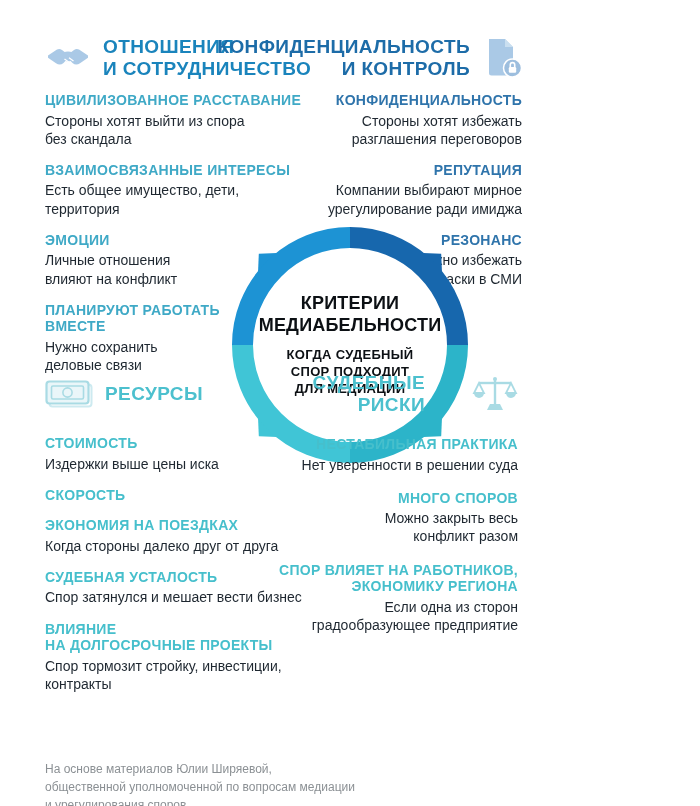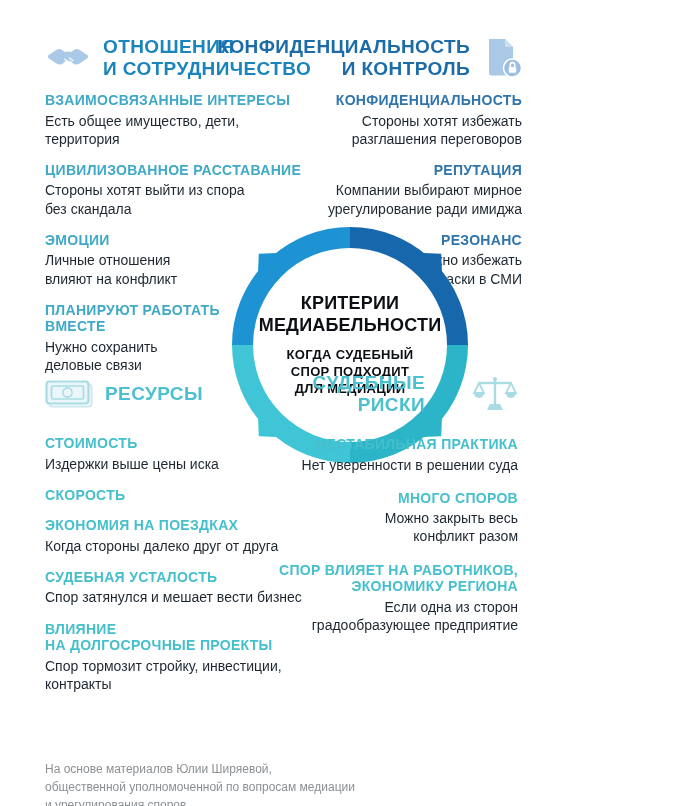--- a/index.html
+++ b/index.html
@@ -65,28 +65,28 @@
           <ellipse class="f-ib" cx="23" cy="13.5" rx="6.5" ry="5"></ellipse>
           <path class="s-w" d="M19.5 16 l4.5 3.2" stroke-width="1.2"></path>
           <path class="s-w" d="M24 14.8 l4.5 3.2" stroke-width="1.2"></path>
         </svg>
       </span>
       <h2 class="sec-title">ОТНОШЕНИЯ
 И СОТРУДНИЧЕСТВО</h2>
     </div>
     <div class="items">
       <div class="item">
+        <div class="item-title">ЦИВИЛИЗОВАННОЕ РАССТАВАНИЕ</div>
+        <div class="item-body">Стороны хотят выйти из спора
+без скандала</div>
+      </div>
+      <div class="item">
         <div class="item-title">ВЗАИМОСВЯЗАННЫЕ ИНТЕРЕСЫ</div>
         <div class="item-body">Есть общее имущество, дети,
 территория</div>
-      </div>
-      <div class="item">
-        <div class="item-title">ЦИВИЛИЗОВАННОЕ РАССТАВАНИЕ</div>
-        <div class="item-body">Стороны хотят выйти из спора
-без скандала</div>
       </div>
       <div class="item">
         <div class="item-title">ЭМОЦИИ</div>
         <div class="item-body">Личные отношения
 влияют на конфликт</div>
       </div>
       <div class="item">
         <div class="item-title">ПЛАНИРУЮТ РАБОТАТЬ
 ВМЕСТЕ</div>
         <div class="item-body">Нужно сохранить

